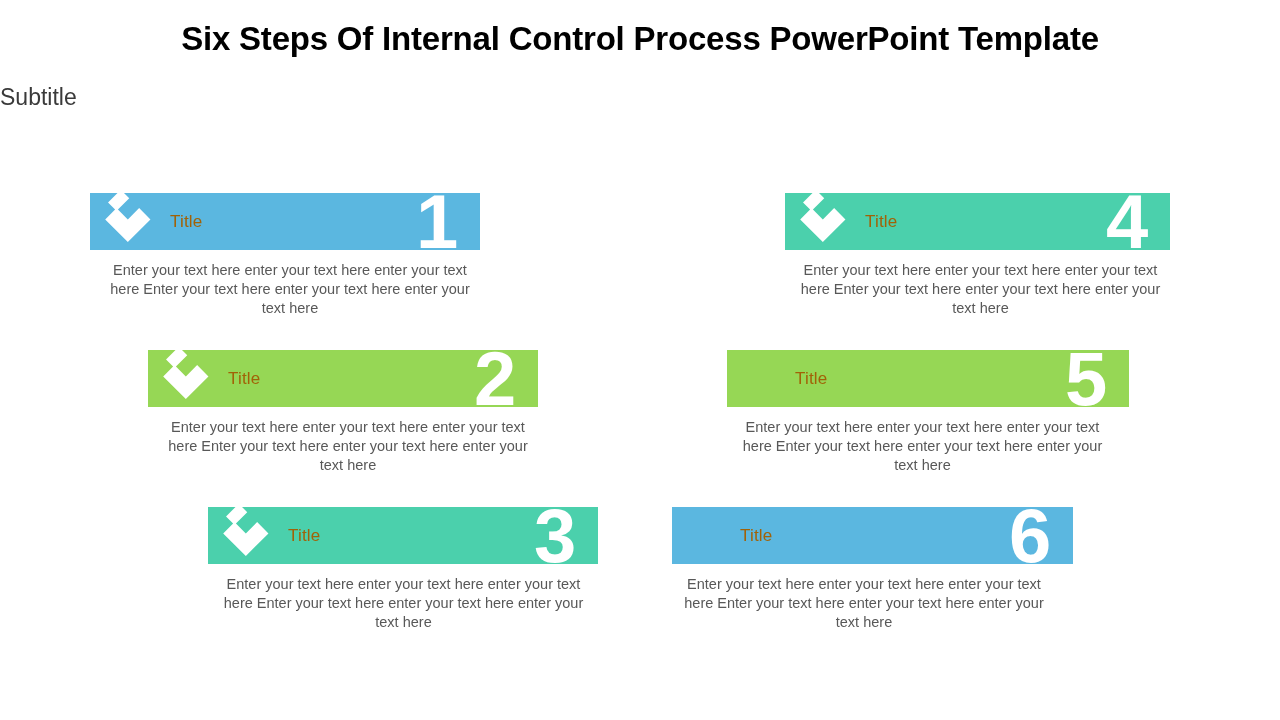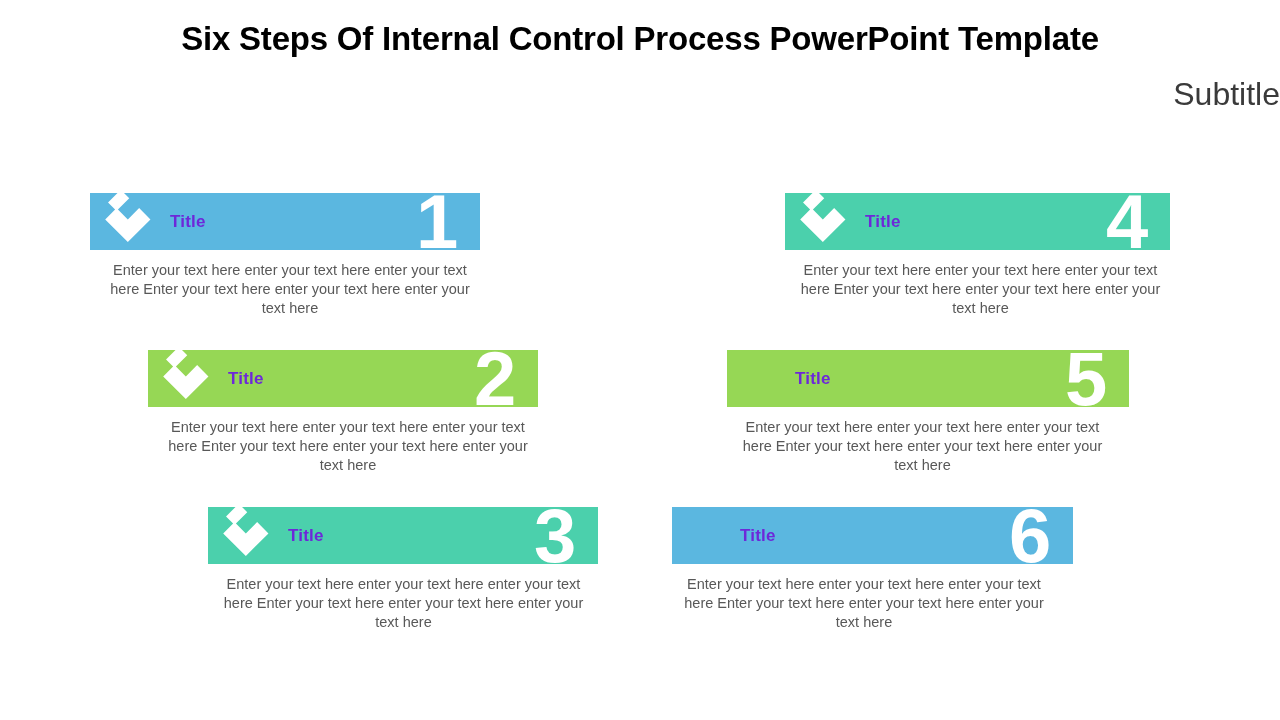--- a/index.html
+++ b/index.html
@@ -29,24 +29,24 @@
     text-align: center;
     font-size: 33px;
     font-weight: bold;
     color: #000000;
     letter-spacing: -0.2px;
     white-space: nowrap;
   }
   .slide-subtitle {
     position: absolute;
     left: 0;
-    top: 76px;
-    width: 1280px;
-    text-align: right;
-    font-size: 32px;
+    top: 84px;
+    width: 1280px;
+    text-align: left;
+    font-size: 23px;
     font-weight: normal;
     color: #3a3a3a;
   }
 
   
   .step {
     position: absolute;
   }
   .bar {
     position: relative;
@@ -65,22 +65,22 @@
     left: 4px;
     top: -6px;
     width: 62px;
     height: 62px;
   }
   .bar-title {
     position: absolute;
     top: 50%;
     transform: translateY(-50%);
     font-size: 17px;
-    font-weight: bold;
-    color: #6d28d9;
+    font-weight: normal;
+    color: #a16207;
     letter-spacing: 0.2px;
     text-align: center;
   }
   .bar-title.with-arrow { left: 80px; }
   .bar-title.no-arrow   { left: 68px; }
 
   
   .num-wrap {
     position: absolute;
     top: 0;

